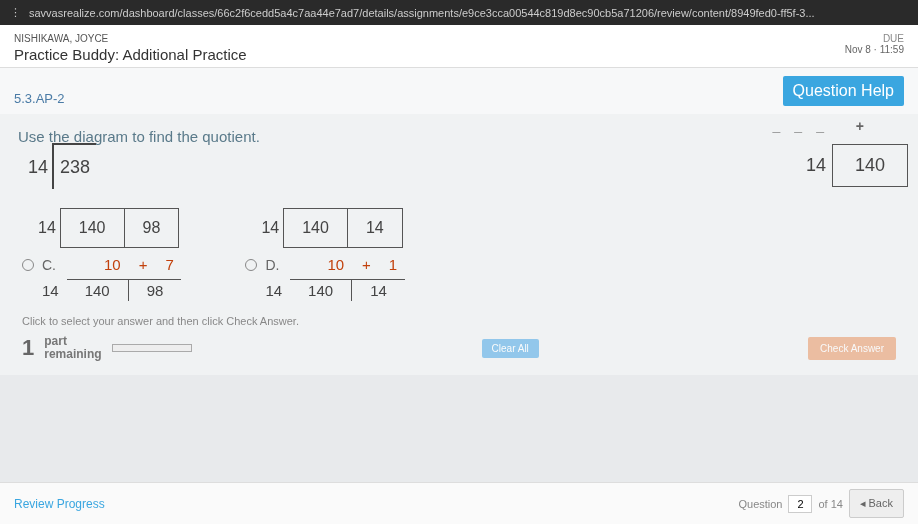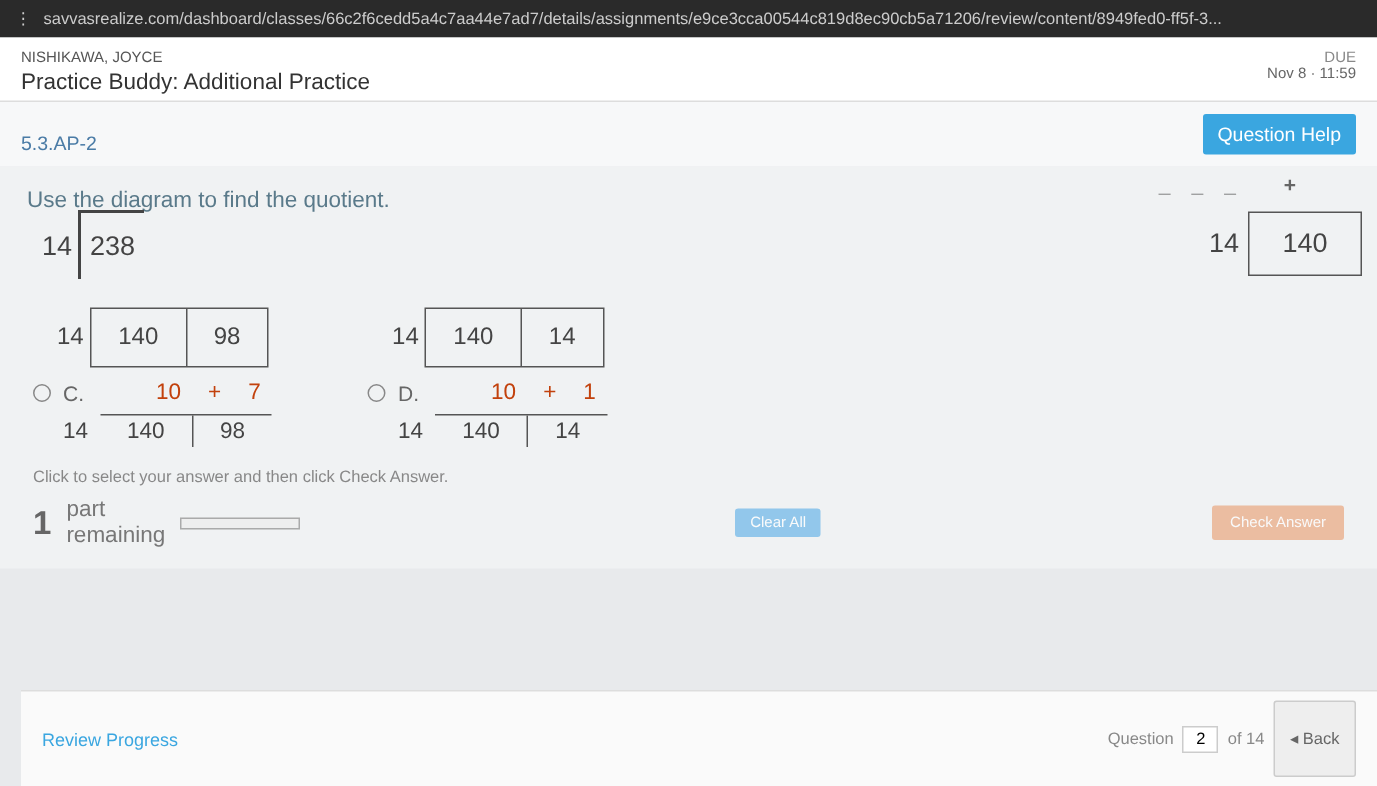--- a/index.html
+++ b/index.html
@@ -5,21 +5,21 @@
 * { box-sizing: border-box; margin: 0; padding: 0; }
 body { font-family: Arial, sans-serif; background: #e8eaec; width: 918px; height: 524px; overflow: hidden; }
 .browser-bar { background: #2a2a2a; color: #ccc; padding: 6px 10px; font-size: 11px; display: flex; align-items: center; gap: 8px; }
 .header-row { background: #ffffff; padding: 8px 14px 4px; display: flex; justify-content: space-between; align-items: flex-start; border-bottom: 1px solid #ddd; }
 .header-left { }
 .student { font-size: 10px; color: #555; }
 .title { font-size: 15px; color: #333; font-weight: 500; margin-top: 2px; }
 .due-box { text-align: right; font-size: 10px; color: #888; }
 .due-date { color: #666; }
 .subheader { background: #f7f8f9; padding: 8px 14px; font-size: 13px; color: #4a7ba6; display: flex; justify-content: space-between; align-items: flex-end; }
-.qhelp { background: #3aa6e0; color: #fff; padding: 6px 10px; font-size: 13px; border-radius: 2px; }
+.qhelp { background: #3aa6e0; color: #fff; padding: 6px 10px; font-size: 16px; border-radius: 2px; }
 .content { padding: 14px 18px; background: #f0f2f3; position: relative; }
 .prompt { font-size: 15px; color: #5a7a8a; margin-bottom: 12px; }
 .division { font-size: 18px; color: #444; margin-bottom: 30px; margin-left: 10px; }
 .division .divisor { padding-right: 4px; }
 .division .dividend { border-top: 2px solid #444; border-left: 2px solid #444; padding: 12px 6px; }
 .options-row { display: flex; gap: 60px; margin-top: 10px; }
 .opt { }
 .area-model { display: flex; align-items: center; margin-bottom: 8px; margin-left: 20px; }
 .am-left { font-size: 16px; color: #444; padding-right: 4px; }
 .am-box { border: 1.5px solid #555; display: flex; }
@@ -33,29 +33,29 @@
 .partial .pbox { border-top: 1.5px solid #555; display: flex; }
 .partial .pcell { padding: 2px 18px; font-size: 15px; color: #444; }
 .partial .pcell + .pcell { border-left: 1.5px solid #555; }
 .right-mini { position: absolute; right: 10px; top: 30px; display: flex; align-items: center; gap: 6px; }
 .right-mini .rm-left { font-size: 18px; color: #444; }
 .right-mini .rm-box { border: 1.5px solid #555; padding: 10px 22px; font-size: 18px; color: #444; }
 .right-mini-top { position: absolute; right: 40px; top: 4px; font-size: 14px; color: #666; letter-spacing: 14px; font-weight: bold; }
 .instr { font-size: 11px; color: #888; margin: 14px 4px 8px; }
 .footer-row { display: flex; align-items: center; gap: 10px; padding: 0 4px; }
 .big1 { font-size: 22px; color: #666; font-weight: bold; }
-.part-rem { font-size: 15px; color: #777; line-height: 1.1; }
+.part-rem { font-size: 12px; color: #777; line-height: 1.1; font-weight: bold; }
 .progress-bar { width: 80px; height: 8px; border: 1px solid #aaa; background: #eee; }
 .clear-btn { margin-left: 280px; background: #6bb6e8; color: #fff; font-size: 10px; padding: 4px 10px; border-radius: 2px; opacity: 0.7; }
 .check-btn { margin-left: auto; background: #e89a6b; color: #fff; font-size: 10px; padding: 6px 12px; border-radius: 2px; opacity: 0.6; }
-.bottom-bar { position: absolute; bottom: 0; left: 0; right: 0; background: #fafafa; border-top: 1px solid #ddd; padding: 6px 14px; display: flex; align-items: center; justify-content: space-between; font-size: 12px; margin-left: 14px; }
+.bottom-bar { position: absolute; bottom: 0; left: 0; right: 0; background: #fafafa; border-top: 1px solid #ddd; padding: 6px 14px; display: flex; align-items: center; justify-content: space-between; font-size: 12px; }
 .review { color: #3aa6e0; }
 .q-nav { display: flex; align-items: center; gap: 6px; color: #888; font-size: 11px; }
 .q-input { width: 24px; height: 18px; border: 1px solid #ccc; text-align: center; font-size: 11px; }
-.back-btn { background: #eee; border: 1px solid #ccc; padding: 18px 10px; font-size: 11px; color: #666; border-radius: 2px; }
+.back-btn { background: #eee; border: 1px solid #ccc; padding: 7px 10px; font-size: 11px; color: #666; border-radius: 2px; }
 </style>
 </head>
 <body>
 
 <div class="browser-bar">
   <span>⋮</span>
   <span>savvasrealize.com/dashboard/classes/66c2f6cedd5a4c7aa44e7ad7/details/assignments/e9ce3cca00544c819d8ec90cb5a71206/review/content/8949fed0-ff5f-3...</span>
 </div>
 
 <div class="header-row">

